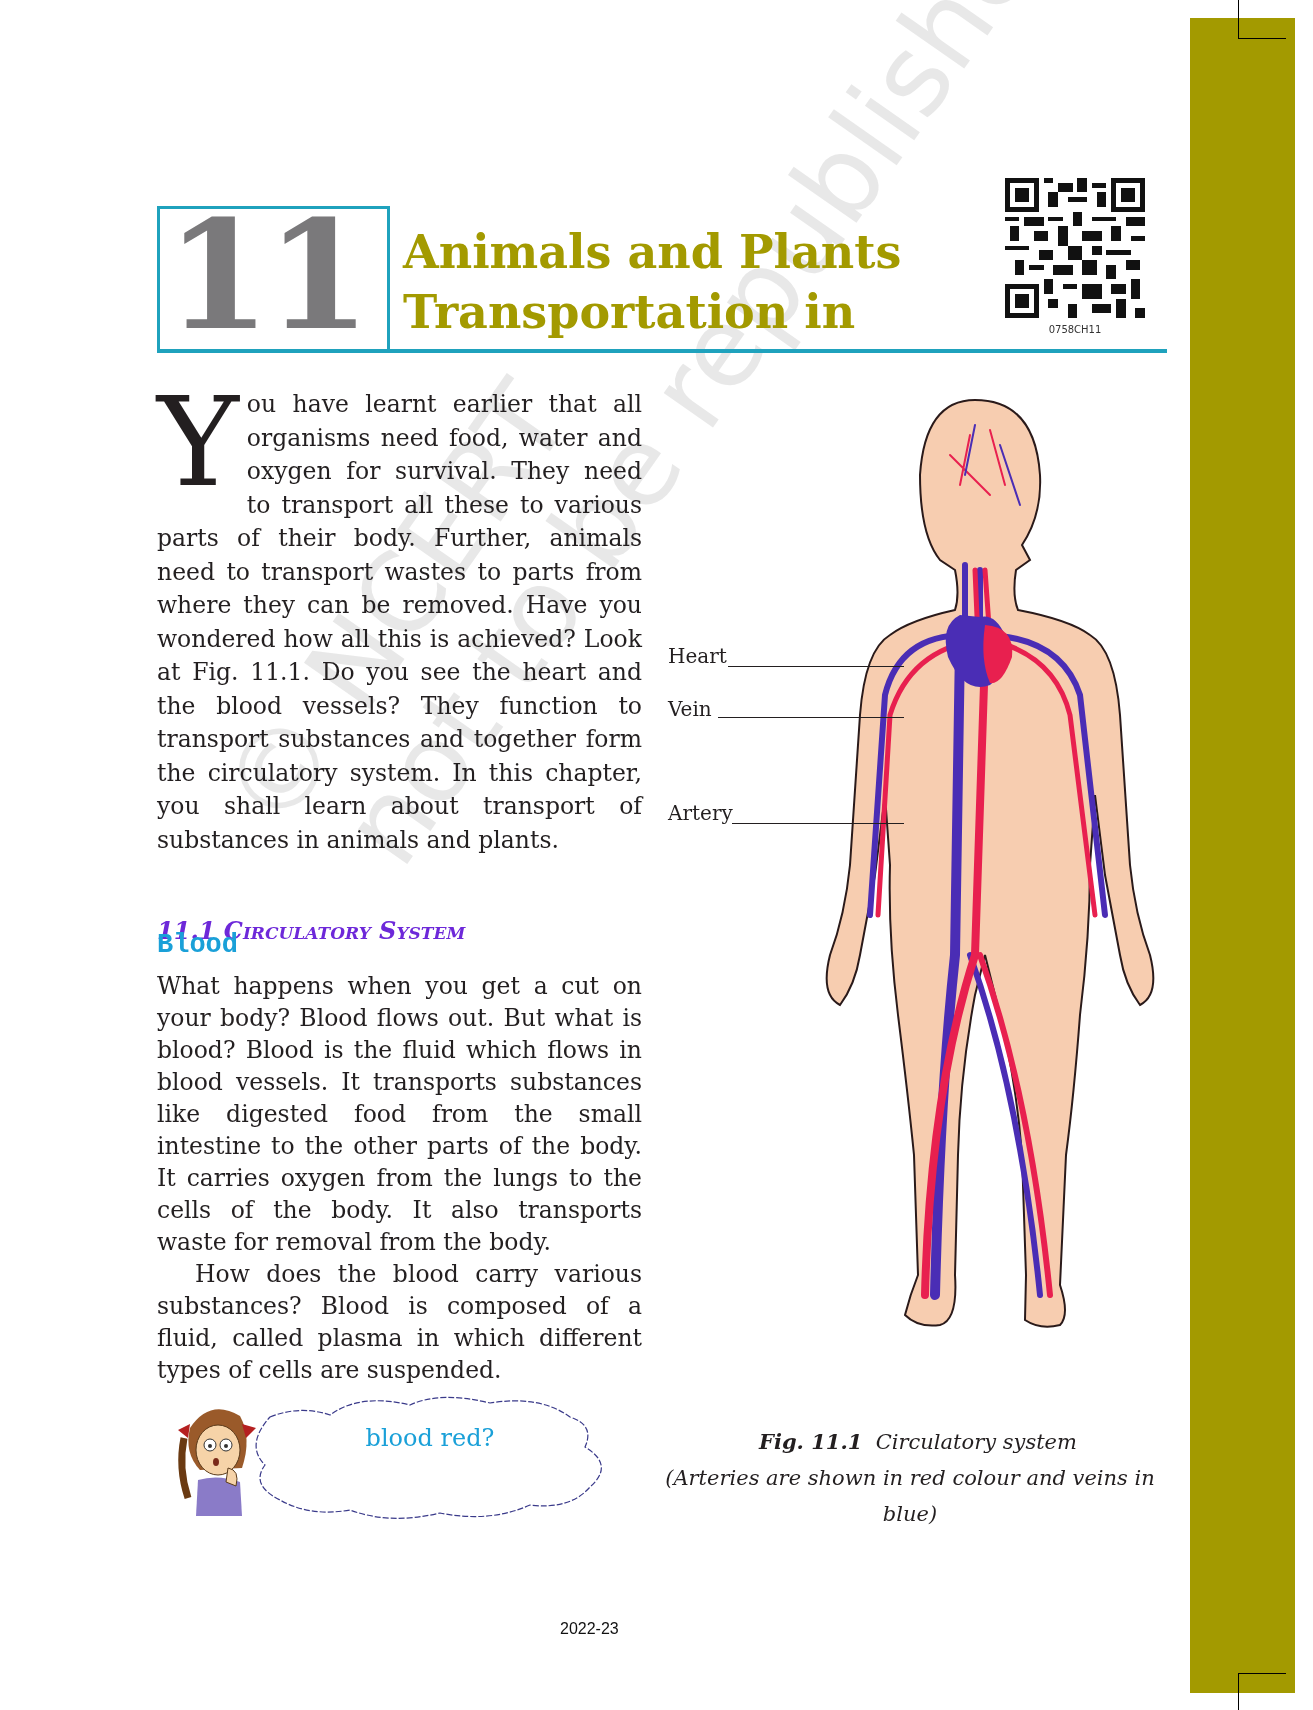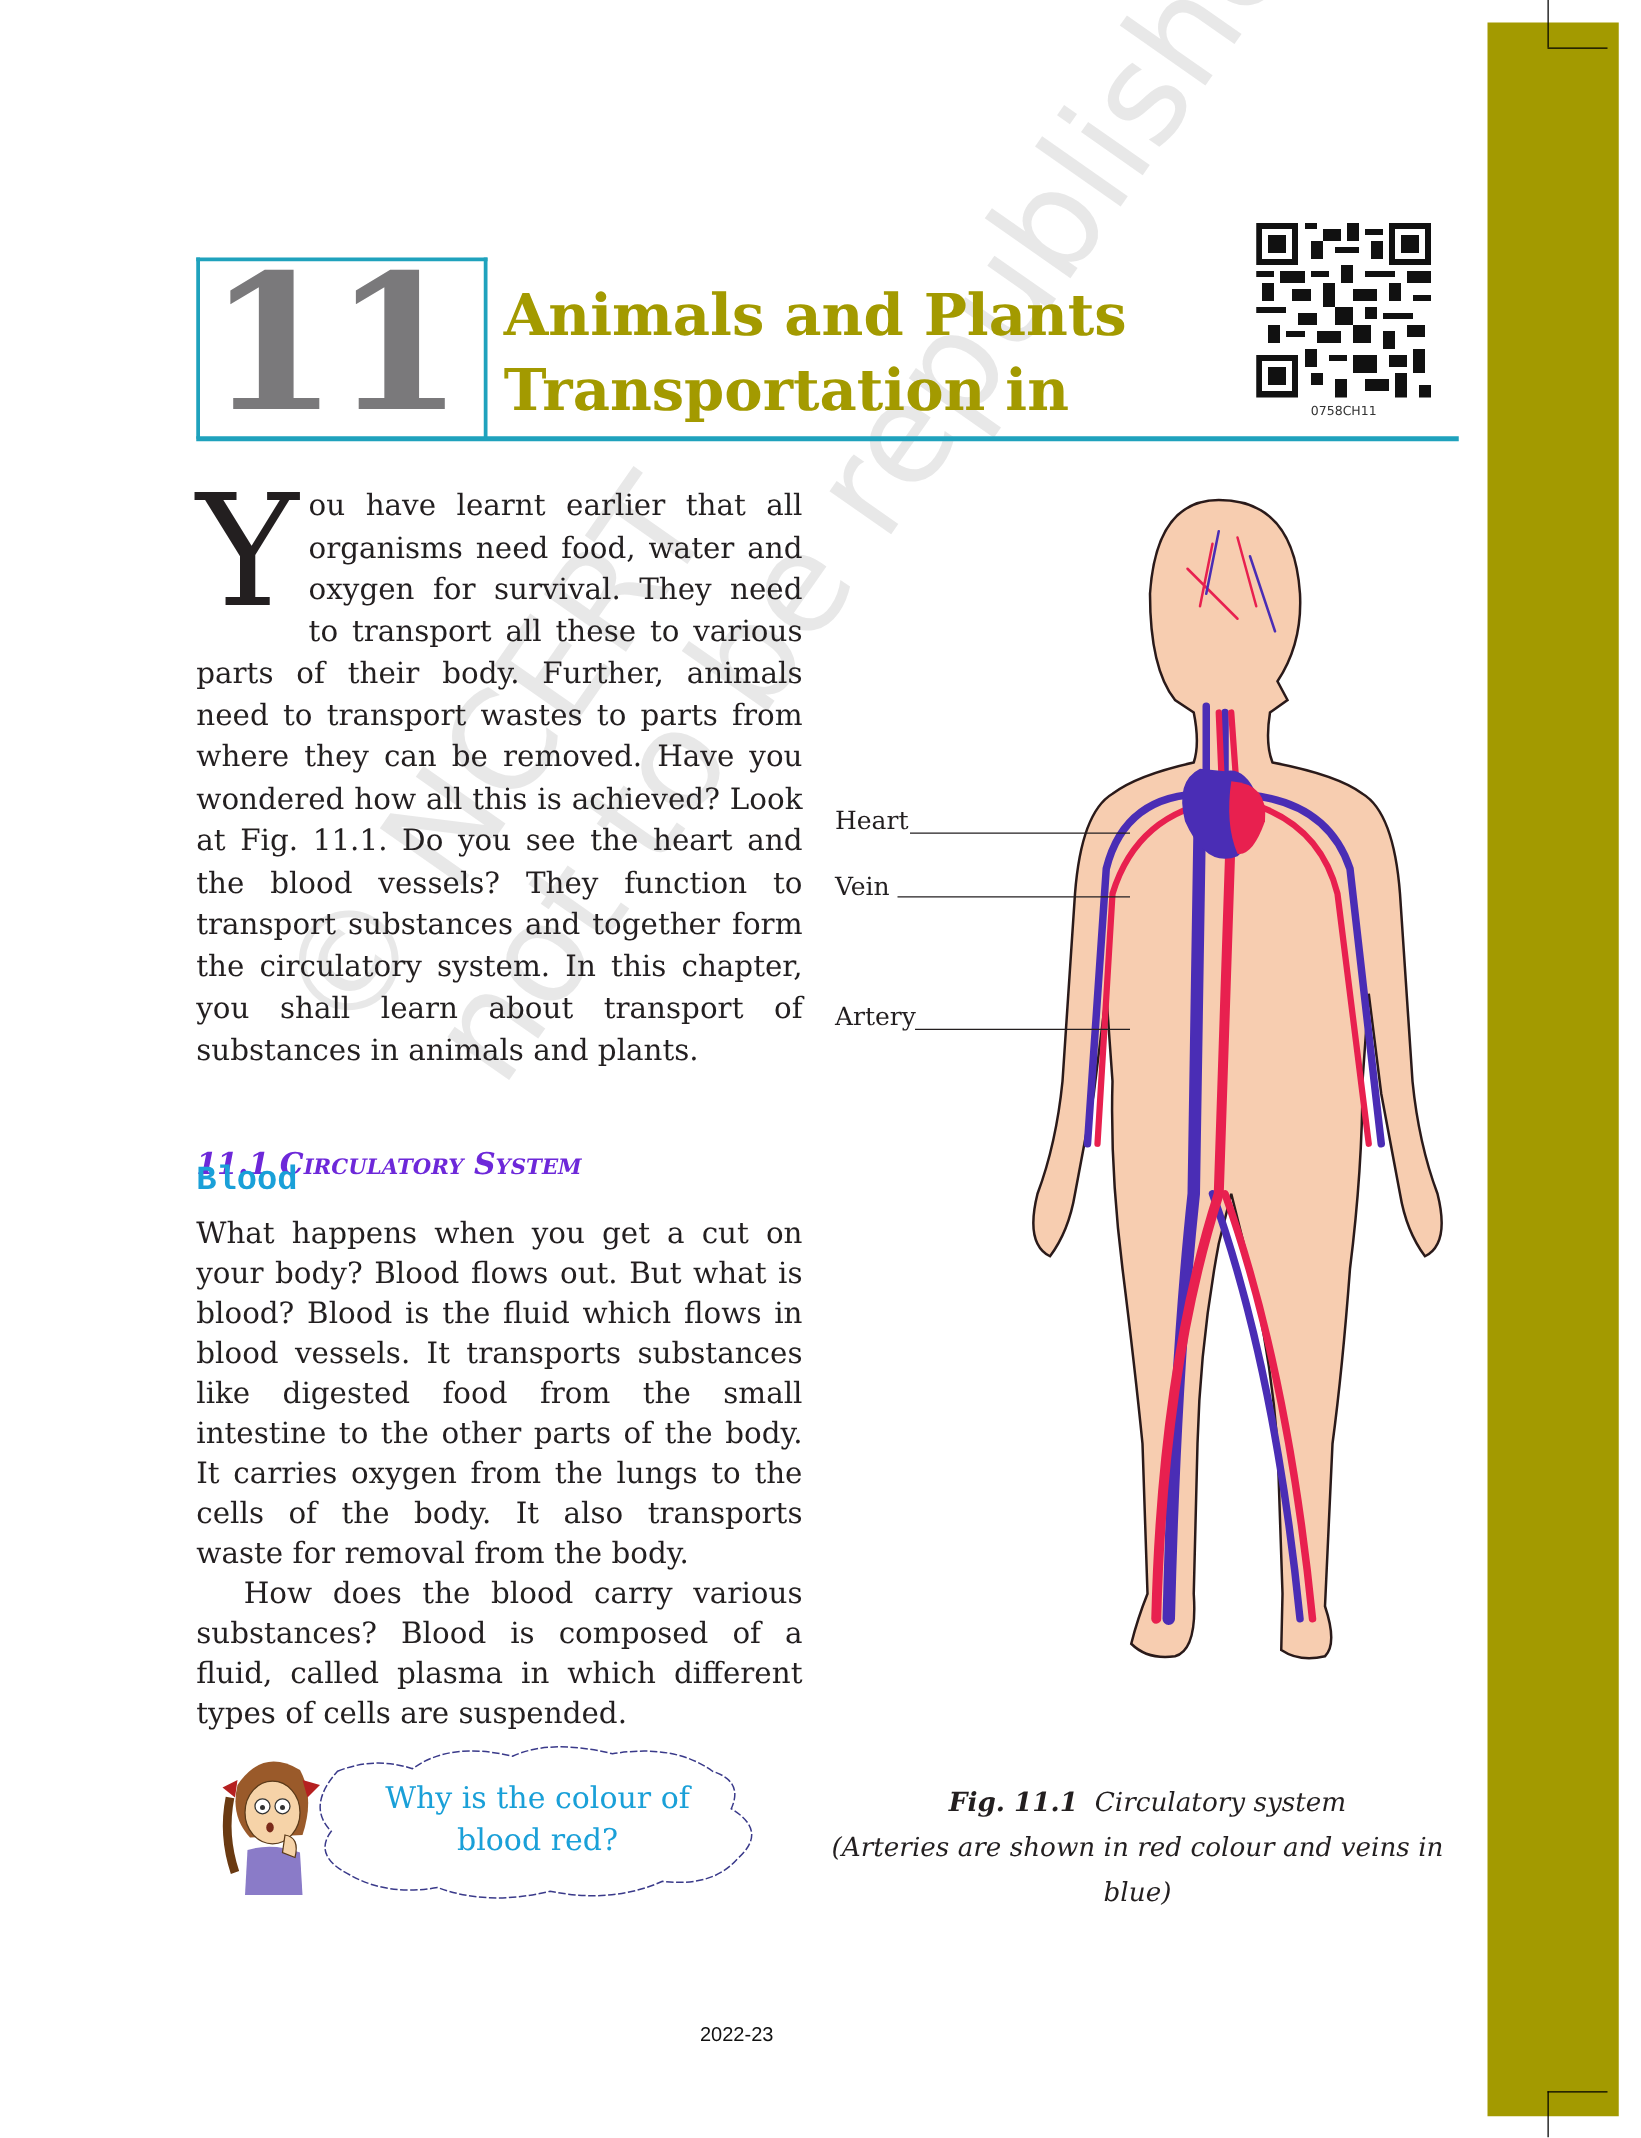--- a/index.html
+++ b/index.html
@@ -198,21 +198,20 @@
     <path d="M72 26 L86 30 L76 40Z" fill="#b52020"></path>
   <path d="M14 40 Q8 70 18 100" stroke="#6a3a12" stroke-width="7" fill="none"></path>
   <path d="M28 82 Q48 76 70 84 L72 118 L26 118Z" fill="#8a7bc8"></path>
   <path d="M58 70 Q70 72 66 88 L56 84Z" fill="#f6d3a8" stroke="#5a3a1a" stroke-width="1"></path>
 </svg>
 
 <svg class="cloud" viewBox="0 0 380 130">
   <path d="M30 22 Q60 10 90 20 Q120 -2 170 10 Q200 -4 250 8 Q300 0 330 22 Q355 30 345 52 Q375 70 350 92 Q330 115 290 110 Q250 128 200 118 Q150 130 110 115 Q70 122 40 105 Q10 90 25 70 Q5 50 30 22Z" fill="#fff" stroke="#3a3a8a" stroke-width="1.2" stroke-dasharray="6 2"></path>
 </svg>
 <div class="cloud-text">
-  <div>Why is the colour of</div>
   <div>blood red?</div>
 </div>
 
 <svg class="figure" viewBox="0 0 370 1020">
   <g stroke="#2a1a1a" stroke-width="2" fill="#f7cdb0">
     <path d="M185 5 Q245 5 250 80 Q252 120 232 150 L240 165 L226 175 Q222 200 228 215 Q280 225 300 240 Q325 255 330 320 L340 470 Q345 520 360 560 Q370 600 350 610 Q335 590 330 560 L315 480 L305 400 L300 470 Q300 540 290 620 Q284 700 276 760 L270 890 Q280 920 270 930 Q250 935 235 925 L236 880 L232 760 Q226 680 205 600 L195 560 L185 600 Q170 680 168 760 L165 880 Q168 925 150 930 Q128 933 115 920 Q120 900 128 880 L124 760 Q118 700 108 620 Q98 540 100 470 L95 400 L85 480 L70 560 Q65 590 50 610 Q30 600 40 560 Q55 520 60 470 L70 320 Q75 255 100 240 Q120 225 165 215 Q170 200 165 175 L150 165 Q130 140 130 80 Q135 5 185 5Z"></path>
   </g>
   <g fill="none" stroke-linecap="round">
     <path d="M175 170 L175 240 Q110 240 95 300 L80 520" stroke="#4a2db5" stroke-width="6"></path>
     <path d="M190 175 L190 240 Q270 240 290 300 L315 520" stroke="#4a2db5" stroke-width="6"></path>

